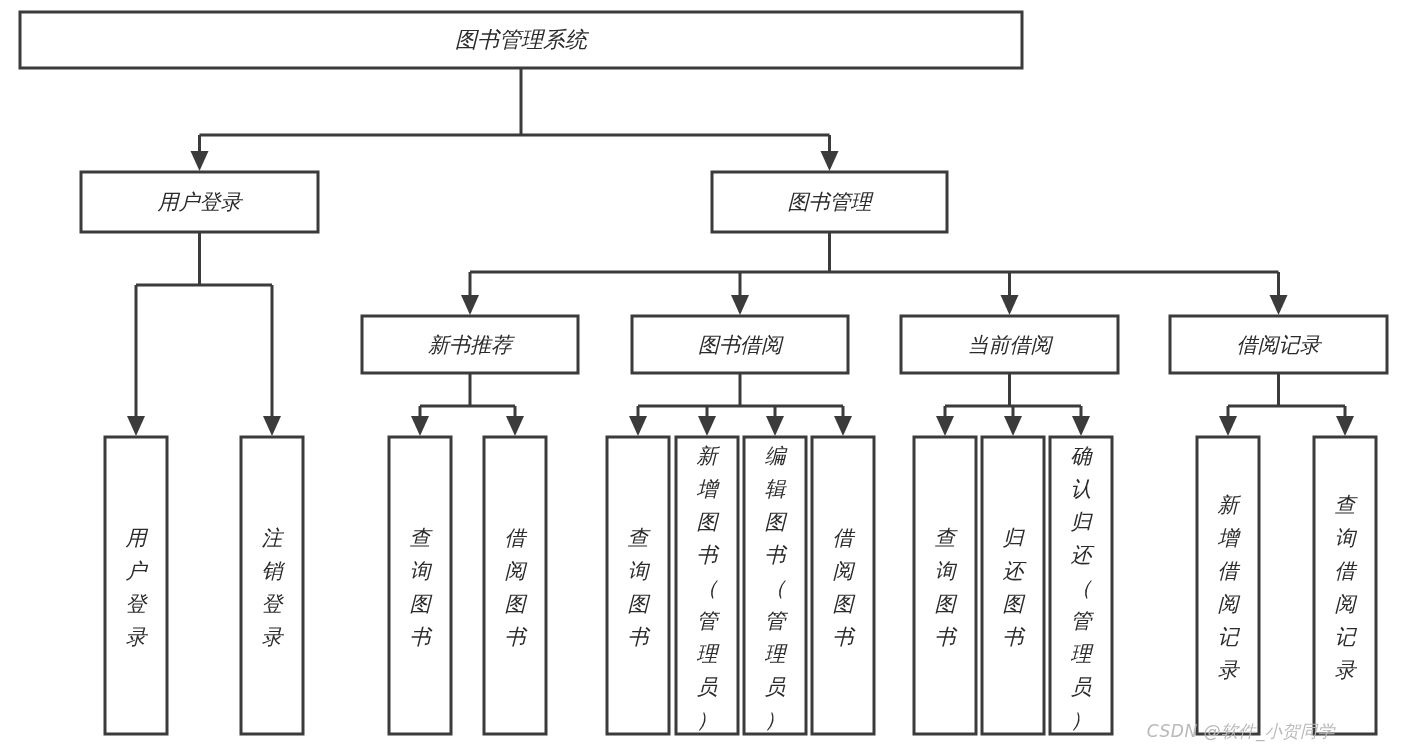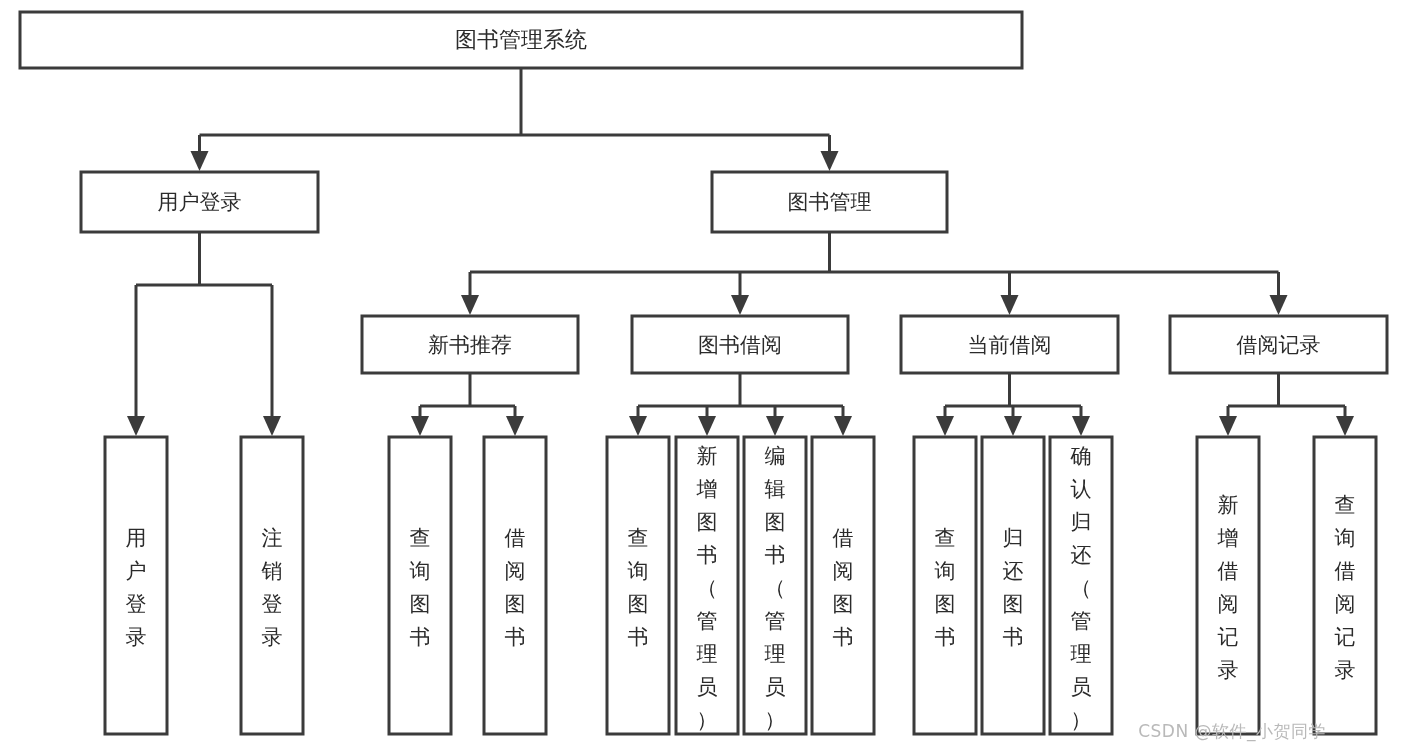--- a/index.html
+++ b/index.html
@@ -13,20 +13,21 @@
     font-family: "DejaVu Sans", "Liberation Sans", sans-serif;
     overflow: hidden;
     position: relative;
   }
   #diagram-root {
     position: absolute;
     left: 0;
     top: 0;
     width: 1351px;
     height: 747px;
+    font-style: italic;
   }
   svg.flowchart {
     display: block;
     width: 1405px;
     height: 747px;
   }
   .node-box {
     fill: #ffffff;
     stroke: #3b3b3b;
     stroke-width: 3;
@@ -58,21 +59,21 @@
   }
   
   .node-label-v {
     font-family: "DejaVu Sans", "Liberation Sans", sans-serif;
     font-size: 21px;
     fill: #2b2b2b;
     text-anchor: middle;
   }
   .watermark {
     position: absolute;
-    right: 25px;
+    right: 16px;
     bottom: 4px;
     font-family: "DejaVu Sans", "Liberation Sans", sans-serif;
     font-size: 17px;
     color: #b9b9b9;
     white-space: nowrap;
     letter-spacing: 0.5px;
     user-select: none;
   }
 </style>
 </head>

